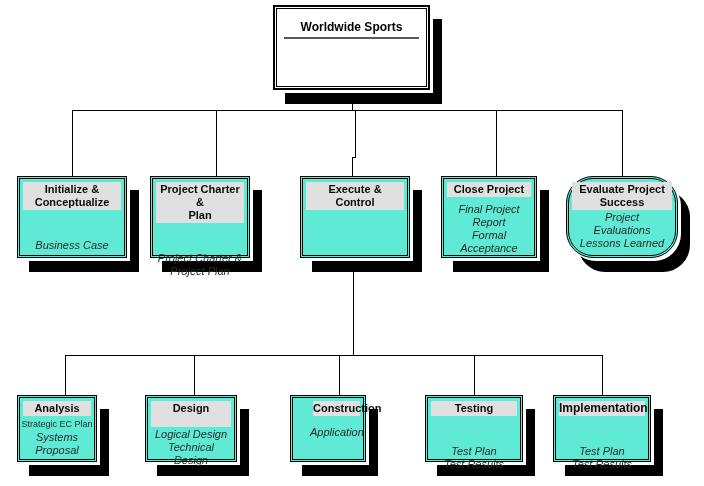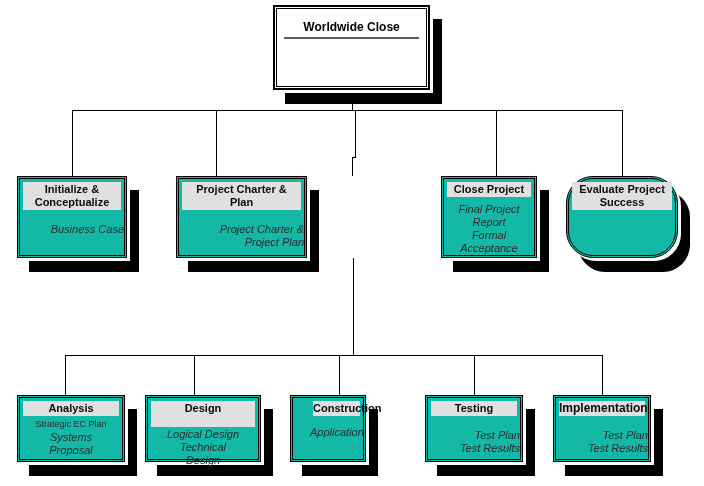--- a/index.html
+++ b/index.html
@@ -36,32 +36,32 @@
     box-sizing:border-box; z-index:2;
   }
   .rootbox .inner {
     width:100%; height:100%; border:1px solid #000; box-sizing:border-box;
     text-align:center; padding-top:11px;
   }
   .root-line { font-weight:bold; font-size:12px; line-height:15px; color:#000; }
   .root-divider { height:0; border-top:2px solid #595959; margin:2px 7px 1px 7px; }
 
   .box {
-    position:absolute; background:#14b8a6; border:3px double #000;
+    position:absolute; background:#5eead4; border:3px double #000;
     box-sizing:border-box; text-align:center; z-index:2;
   }
   .l2 { top:176px; height:82px; }
   .l3 { top:395px; height:67px; }
   #b1 { left:17px;  width:110px; }
-  #b2 { left:176px; width:131px; }
+  #b2 { left:150px; width:100px; }
   #b3 { left:300px; width:110px; }
   #b4 { left:441px; width:96px; }
   #b5 { left:566px; width:112px;border-radius:27px; }
-  #c1 { left:17px;  width:108px; }
-  #c2 { left:145px; width:116px; }
+  #c1 { left:17px;  width:80px; }
+  #c2 { left:145px; width:92px; }
   #c3 { left:290px; width:76px;padding-left:17px; }
   #c4 { left:425px; width:98px; }
   #c5 { left:553px; width:98px; }
 
   .band {
     background:#e0e0e0; margin:3px 3px 0 3px; padding:1px 0;
     font-weight:bold; font-size:11px; line-height:13px; color:#0a0a0a;
     white-space:pre-line;
   }
   .band.tall { min-height:24px; }
@@ -71,21 +71,21 @@
     font-style:italic; font-size:11px; line-height:13px; color:#2b2b2b;
     white-space:pre-line;
   }
   .note {
     font-size:9px; line-height:11px; color:#2b2b2b;
     margin-top:3px; white-space:pre-line;
   }
   .gap-0  { margin-top:1px; }
   .gap-sm { margin-top:6px; }
   .gap-md { margin-top:10px; }
-  .gap-lg { margin-top:13px;text-align:right; }
+  .gap-lg { margin-top:29px; }
 </style>
 </head>
 <body>
 
 <div class="canvas">
 
   <div class="ln" id="ln-stub-top"></div>
   <div class="ln" id="ln-bus1"></div>
   <div class="ln" id="ln-d1"></div>
   <div class="ln" id="ln-d2"></div>
@@ -97,50 +97,58 @@
   <div class="ln" id="ln-stub-mid"></div>
   <div class="ln" id="ln-bus2"></div>
   <div class="ln" id="ln-e1"></div>
   <div class="ln" id="ln-e2"></div>
   <div class="ln" id="ln-e3"></div>
   <div class="ln" id="ln-e4"></div>
   <div class="ln" id="ln-e5"></div>
 
   <div class="rootbox shadowed">
     <div class="inner">
-      <div class="root-line">Worldwide Close</div>
+      <div class="root-line">Worldwide Sports</div>
       <div class="root-divider"></div>
     </div>
   </div>
 
   <div class="box l2 shadowed" id="b1">
     <div class="band">Initialize &amp;
 Conceptualize</div>
     <div class="body gap-lg">Business Case</div>
   </div>
 
   <div class="box l2 shadowed" id="b2">
     <div class="band">Project Charter &amp;
 Plan</div>
     <div class="body gap-lg">Project Charter &amp;
 Project Plan</div>
   </div>
 
+  <div class="box l2 shadowed" id="b3">
+    <div class="band">Execute &amp;
+Control</div>
+    <div class="body gap-md"></div>
+  </div>
 
   <div class="box l2 shadowed" id="b4">
     <div class="band">Close Project</div>
     <div class="body gap-sm">Final Project
 Report
 Formal
 Acceptance</div>
   </div>
 
   <div class="box l2 shadowed" id="b5">
     <div class="band">Evaluate Project
 Success</div>
+    <div class="body gap-0">Project
+Evaluations
+Lessons Learned</div>
   </div>
 
   <div class="box l3 shadowed" id="c1">
     <div class="band">Analysis</div>
     <div class="note">Strategic EC Plan</div>
     <div class="body gap-0">Systems
 Proposal</div>
   </div>
 
   <div class="box l3 shadowed" id="c2">

